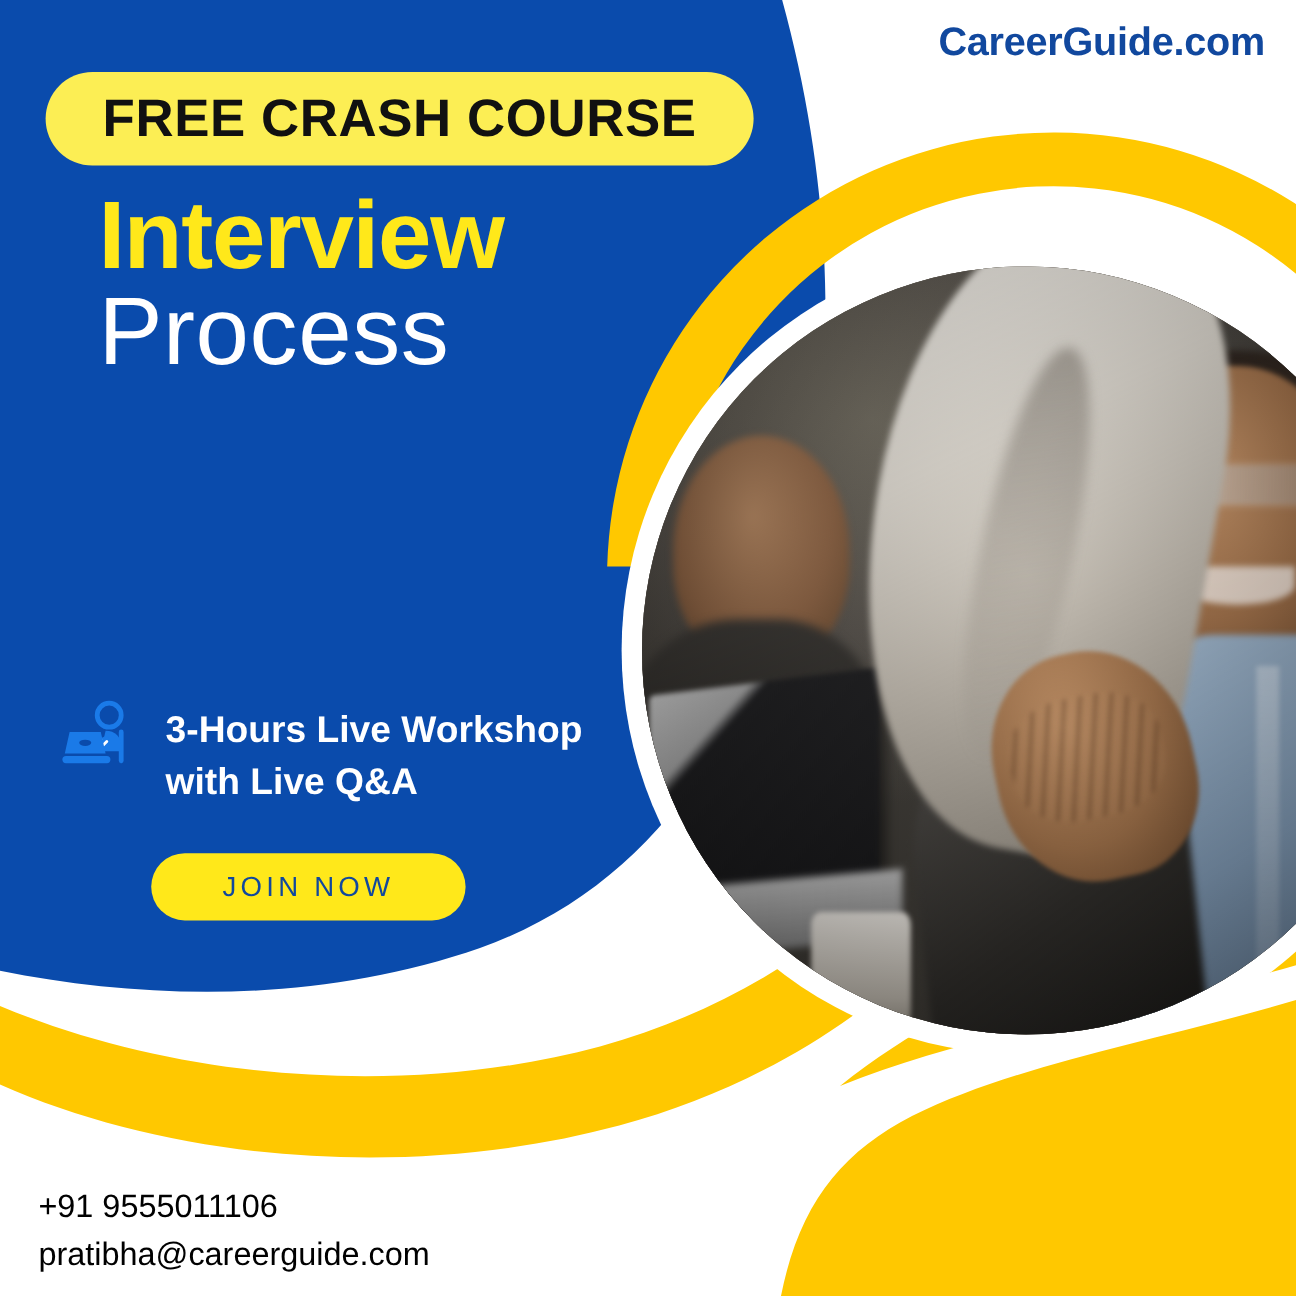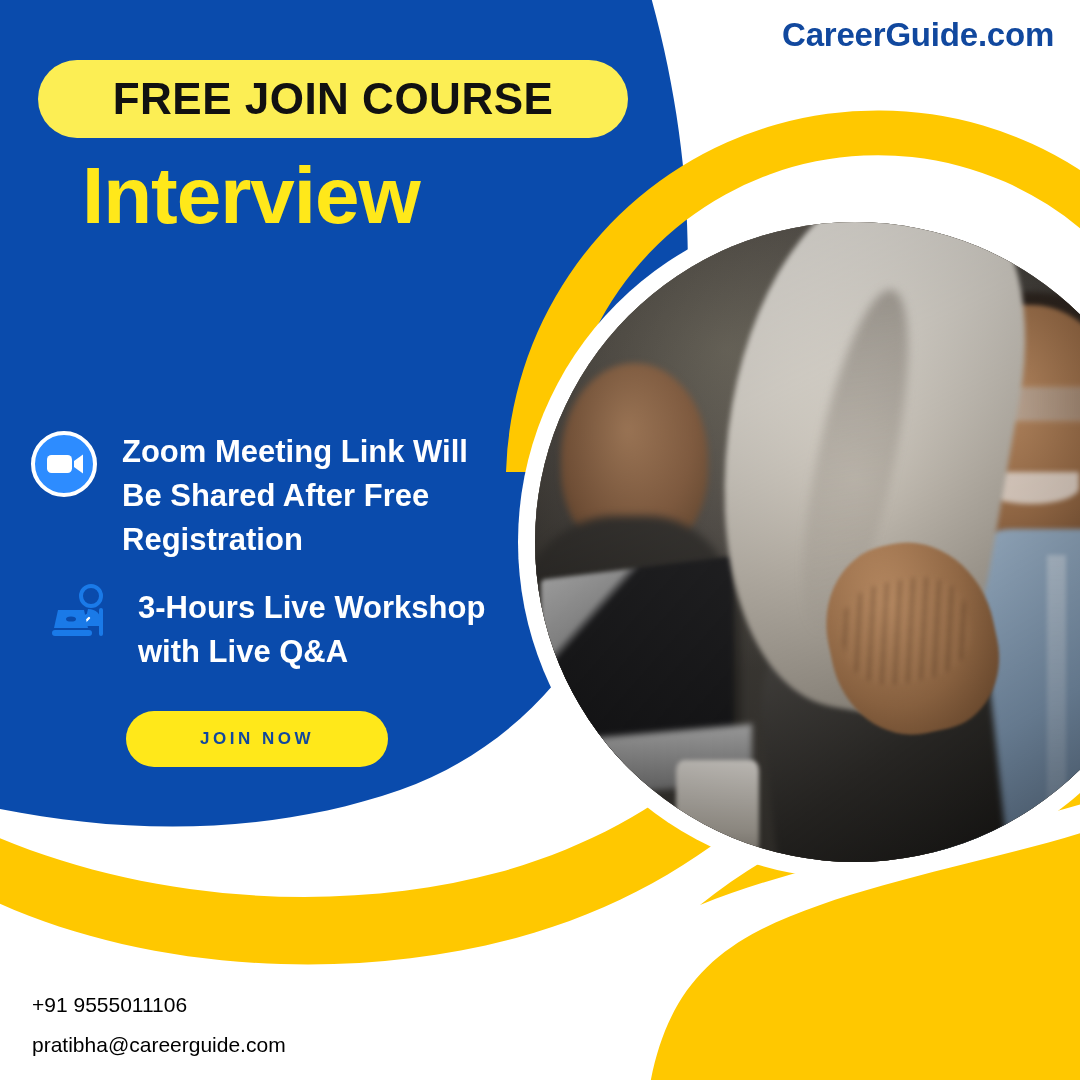--- a/index.html
+++ b/index.html
@@ -208,29 +208,29 @@
   .cta {
     left: 126px; top: 711px;
     width: 262px; height: 56px;
     background: #FFE81A;
     border-radius: 28px;
     display: flex; align-items: center; justify-content: center;
     cursor: pointer;
   }
   .cta-text {
     color: #11489E;
-    font-size: 17px;
-    font-weight: bold;
+    font-size: 23px;
+    font-weight: normal;
     letter-spacing: 3.5px;
   }
 
   .contact { left: 32px; top: 985px; }
   .contact-line {
     color: #000000;
-    font-size: 21px;
+    font-size: 27px;
     line-height: 40px;
   }
 </style>
 </head>
 <body>
 
 <div id="poster">
 
   <svg id="art" viewBox="0 0 1080 1080">
     <defs>
@@ -298,37 +298,28 @@
       <div class="ph-hand"></div>
       <div class="ph-hand-knuckles"></div>
       <div class="ph-cup"></div>
       <div class="photo-grain"></div>
     </div>
   </div>
 
   <div class="layer brand">CareerGuide.com</div>
 
   <div class="layer badge">
-    <span class="badge-text">FREE JOIN COURSE</span>
+    <span class="badge-text">FREE CRASH COURSE</span>
   </div>
 
   <div class="layer headline">
     <div class="hl-line hl-2">Interview</div>
-  </div>
-
-  <div class="layer feature feature-1">
-    <span class="f-icon">
-      <svg viewBox="0 0 72 72" width="72" height="72">
-        <circle cx="36" cy="36" r="31" fill="#2D8CFF" stroke="#FFFFFF" stroke-width="4"></circle>
-        <rect x="19" y="27" width="25" height="18" rx="4.5" fill="#FFFFFF"></rect>
-        <path d="M46 33 L55 26.5 L55 45.5 L46 39 Z" fill="#FFFFFF"></path>
-      </svg>
-    </span>
-    <span class="f-text">Zoom Meeting Link Will Be Shared After Free Registration</span>
-  </div>
+    <div class="hl-line hl-3">Process</div>
+  </div>
+
 
   <div class="layer feature feature-2">
     <span class="f-icon">
       <svg viewBox="0 0 72 72" width="72" height="72">
 
         <circle cx="47" cy="18" r="10" fill="none" stroke="#1A7AE8" stroke-width="4"></circle>
 
         <path d="M57 32 C57 32, 57 38, 57 56" fill="none" stroke="#1A7AE8" stroke-width="4" stroke-linecap="round"></path>
         <path d="M44 31 C52 31, 57 36, 57 44 L57 48 L40 48 Z" fill="#1A7AE8"></path>
 

